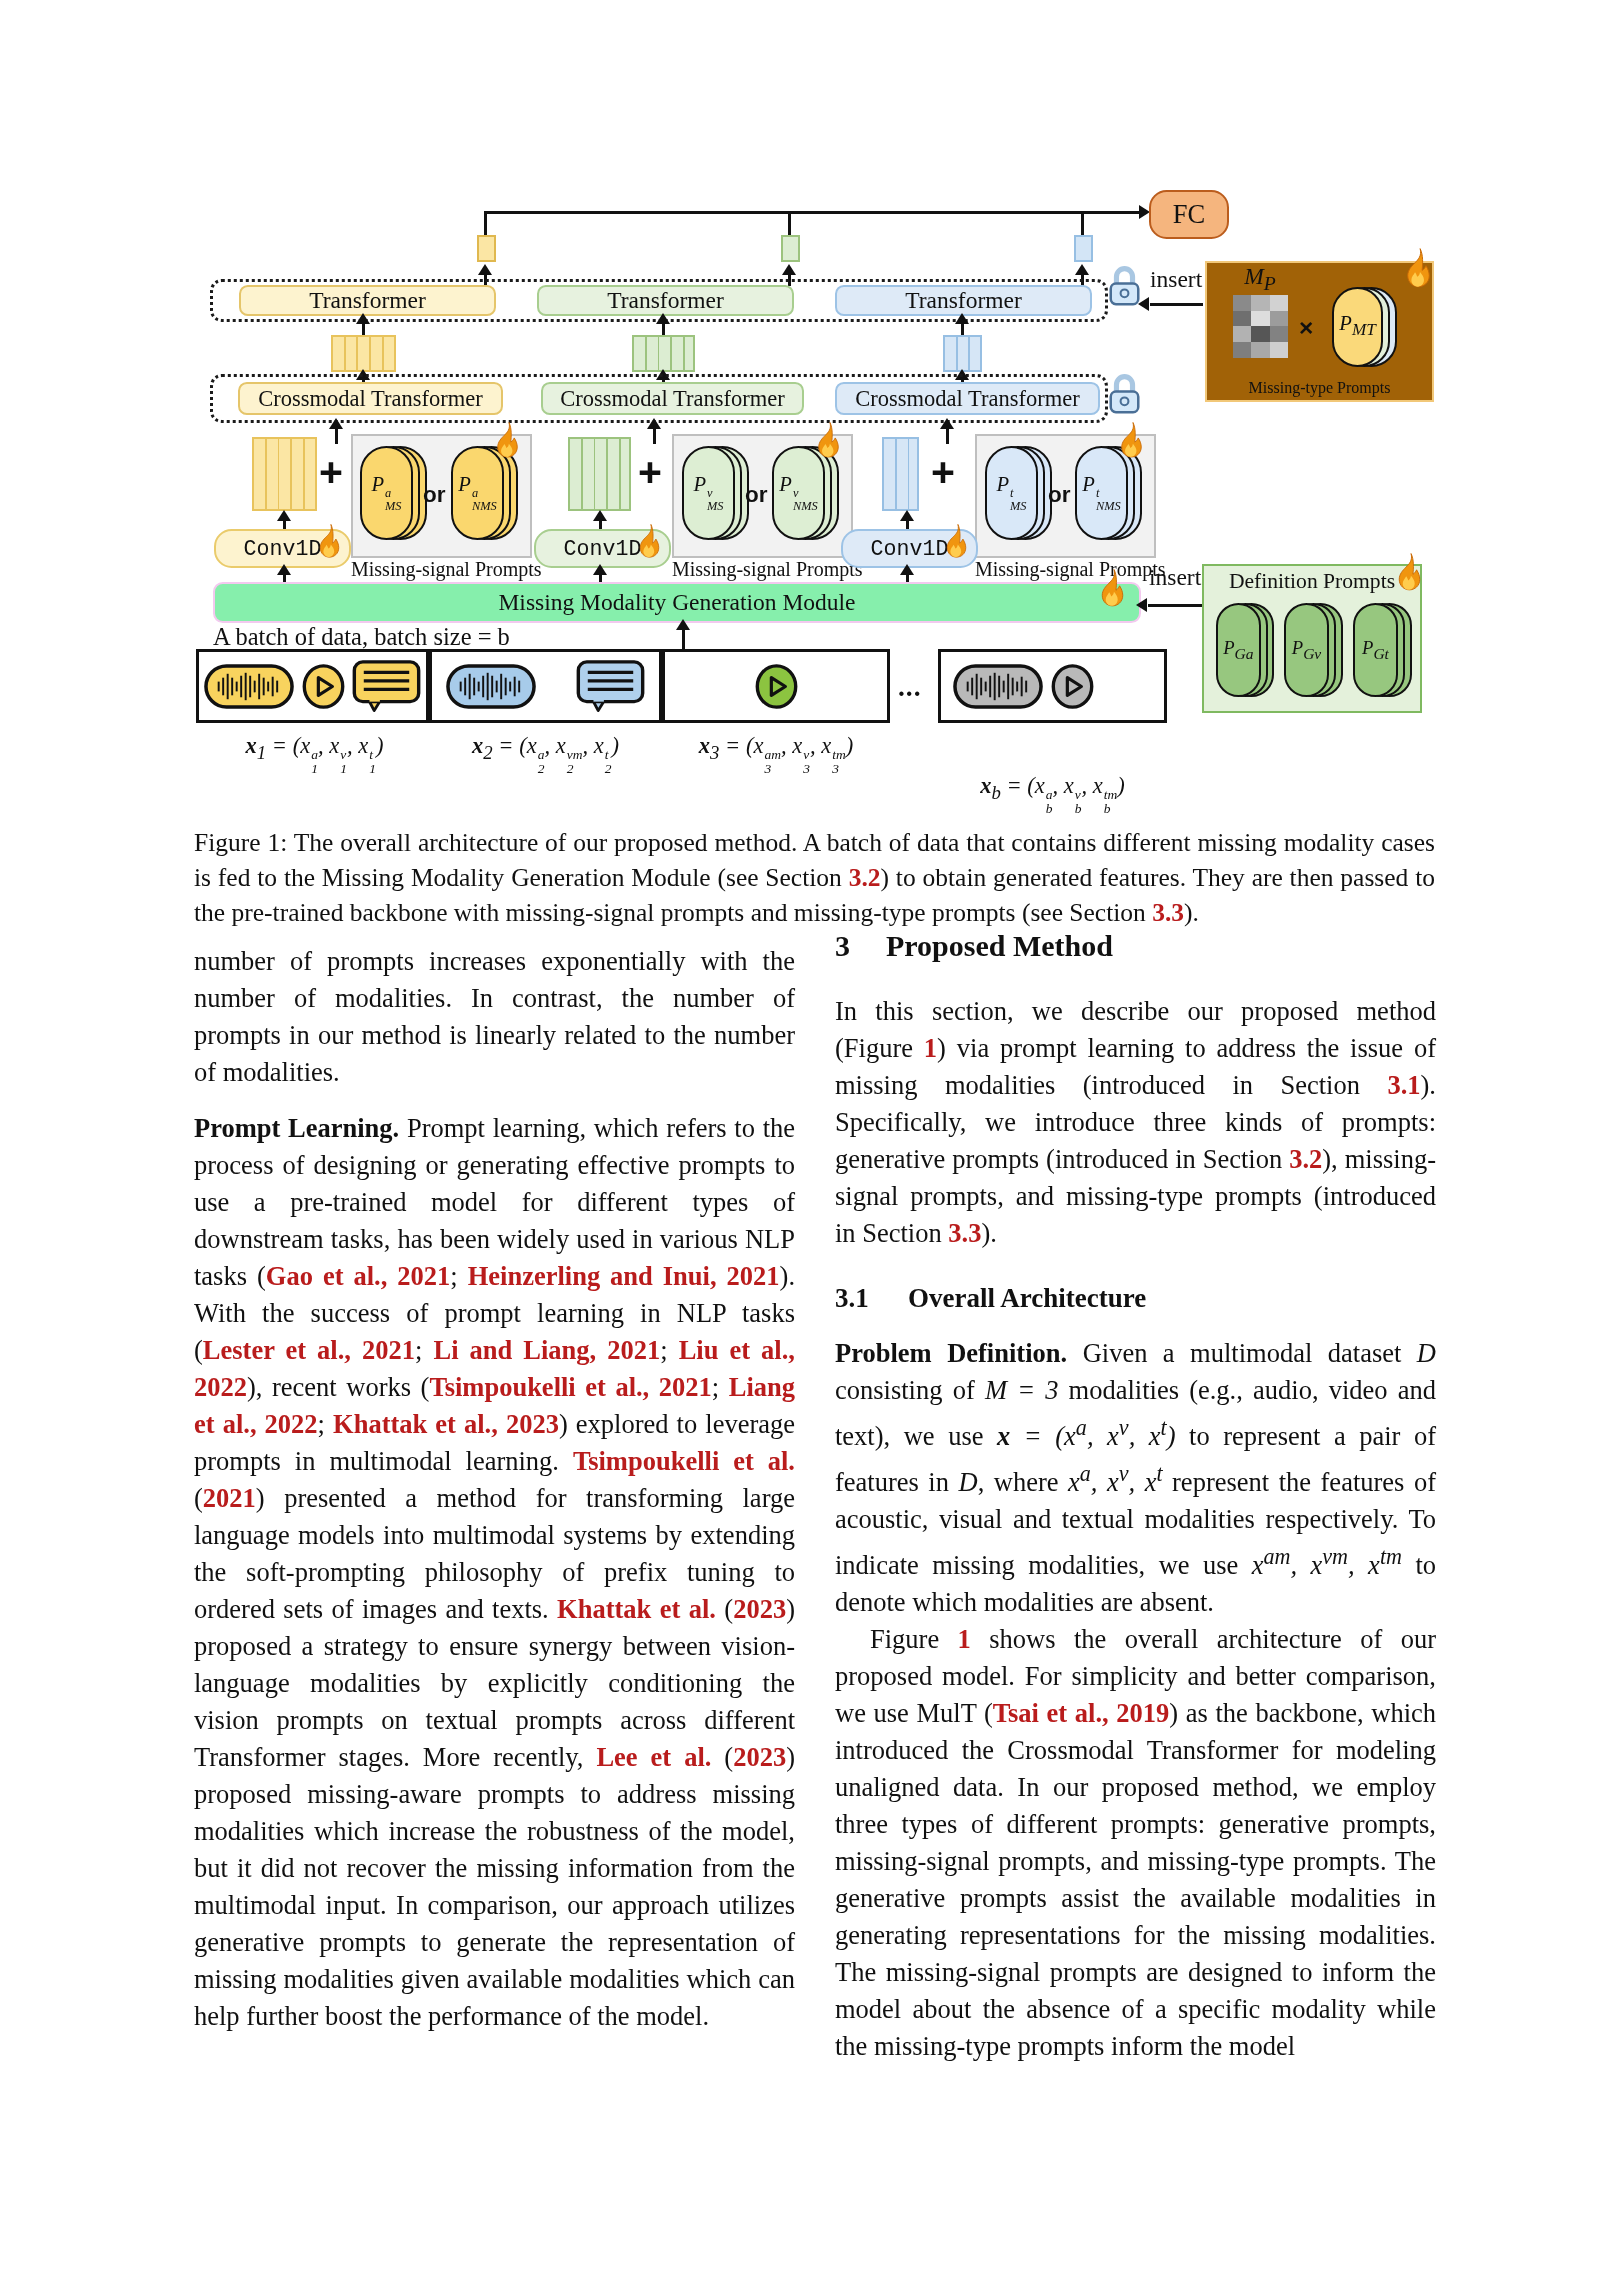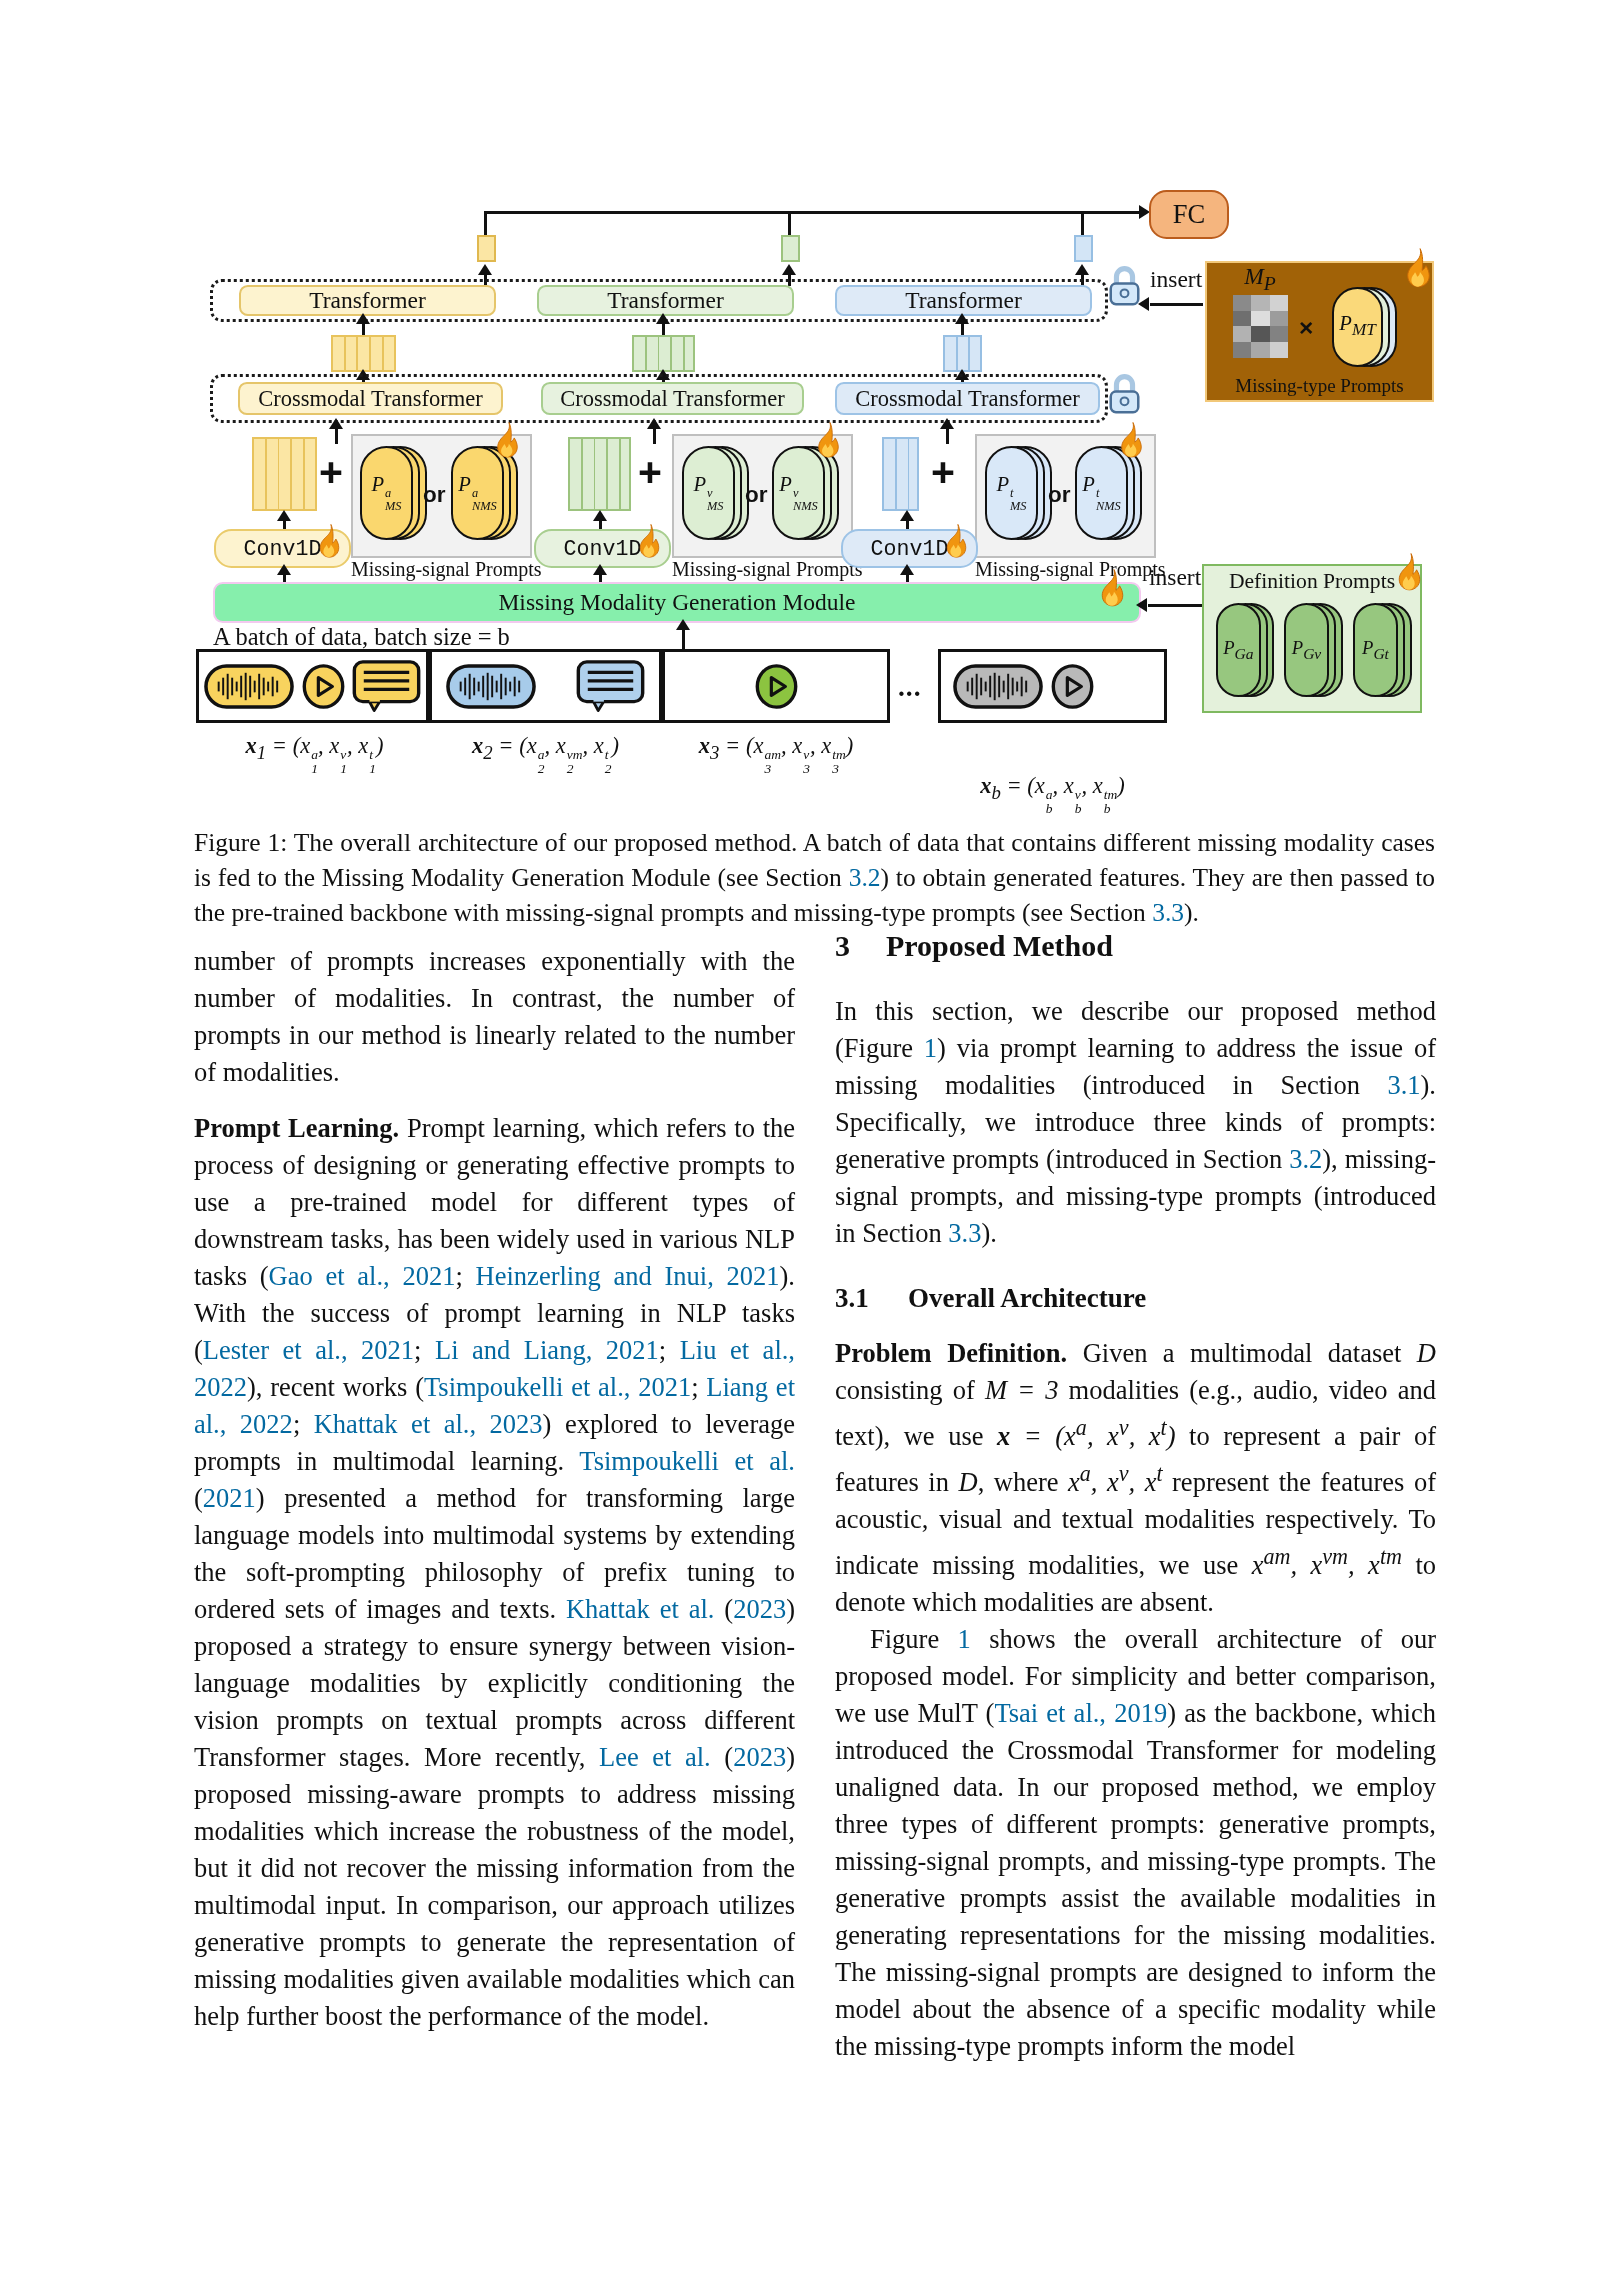--- a/index.html
+++ b/index.html
@@ -68,34 +68,34 @@
   .batchlbl{position:absolute;left:76px;top:496px;font-size:24.5px;}
   .cell{position:absolute;top:522px;height:74px;background:#fff;border:3.9px solid #111;box-sizing:border-box;
         display:flex;align-items:center;}
   .dots{position:absolute;font-weight:bold;font-size:27.4px;letter-spacing:1px;}
   .bm{position:absolute;top:606px;text-align:center;font-size:22.5px;}
   .math, .bm, .plbl, .mpl{font-style:italic;font-family:"Liberation Serif",serif;}
   .ss{display:inline-flex;flex-direction:column;align-items:flex-start;vertical-align:-0.45em;line-height:1;font-size:0.6em;margin-left:1px;}
   .ss span{display:block;line-height:1.04;}
   
   .mtbox{position:absolute;left:1068px;top:134px;width:225px;height:137px;background:#a16207;border:2.5px solid #F2C879;}
-  .mtcap{position:absolute;left:0;bottom:2.9px;width:100%;text-align:center;font-size:19px;}
+  .mtcap{position:absolute;left:0;bottom:2.9px;width:100%;text-align:center;font-size:16px;}
   .mpl{position:absolute;font-size:23.5px;}
   .mgrid{position:absolute;display:grid;grid-template-columns:repeat(3,18.6px);grid-auto-rows:15.7px;}
   .times{position:absolute;font-family:"Liberation Sans",sans-serif;font-weight:bold;font-size:24.5px;}
   .legend{position:absolute;left:1077px;top:319px;width:153px;height:135px;background:#D8DEE7;border:2.5px solid #7A8AA5;}
   .leglbl{position:absolute;font-size:23.5px;}
   .genbox{position:absolute;left:1065px;top:437px;width:216px;height:145px;background:#E4F1DB;border:2.5px solid #7FB960;}
   .gentitle{position:absolute;top:2.9px;left:0;width:100%;text-align:center;font-size:21.6px;}
   
   .caption{position:absolute;left:194px;top:825px;width:1241px;font-size:25.5px;line-height:35px;text-align:justify;}
   .col{position:absolute;width:601px;font-size:26.5px;line-height:37px;text-align:justify;}
   .para{margin:0;}
   .para + .para{margin-top:18.6px;}
-  .cite{color:#0369a1;}
+  .cite{color:#b91c1c;font-weight:bold;}
   .blead{font-weight:bold;}
   .h1{display:flex;font-weight:bold;font-size:30px;margin:0 0 29px 0;line-height:1.15;}
   .h1 .num{width:51px;}
   .h2{display:flex;font-weight:bold;font-size:27px;margin:31px 0 21.6px 0;line-height:1.15;}
   .h2 .num{width:73px;}
   .indent{text-indent:35px;}
   .tight{margin-top:0;}
 </style>
 </head>
 <body>

